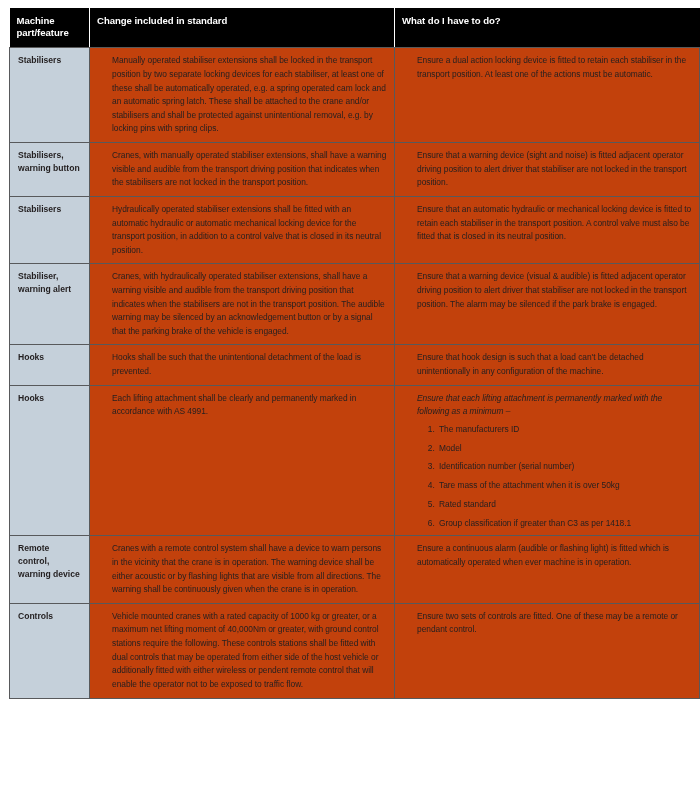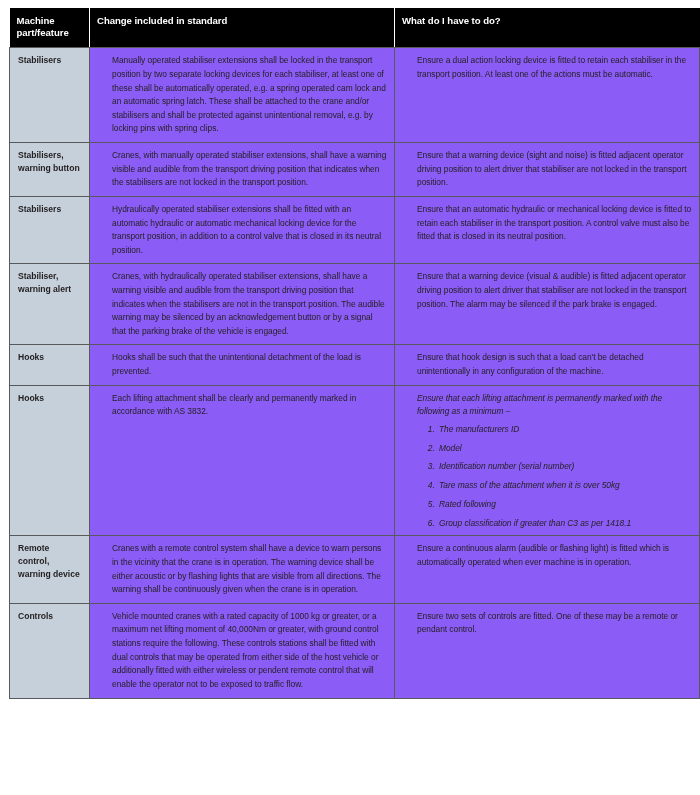--- a/index.html
+++ b/index.html
@@ -67,38 +67,37 @@
   tbody td.cell-feature {
     background: #c5d0da;
     font-weight: bold;
     font-size: 8.6px;
     line-height: 1.5;
     padding-left: 8px;
     border-left: 1px solid #58595b;
   }
 
   tbody td.cell-body {
-    background: #8b5cf6;
+    background: #c2410c;
   }
 
   tbody td p {
     margin: 0;
     font-style: italic;
   }
 
   ol.marked-list {
     margin: 5px 0 0 0;
     padding: 0 0 0 20px;
     list-style-position: outside;
   }
   ol.marked-list li {
     margin: 0 0 7px 0;
     padding-left: 2px;
     line-height: 1.4;
-    font-style: italic;
   }
   ol.marked-list li:last-child { margin-bottom: 0; }
 </style>
 </head>
 <body>
 
 <div class="sheet">
   <table class="compliance-table">
     <colgroup>
       <col class="col-feature">
@@ -133,29 +132,29 @@
         <td class="cell-body">Cranes, with hydraulically operated stabiliser extensions, shall have a warning visible and audible from the transport driving position that indicates when the stabilisers are not in the transport position. The audible warning may be silenced by an acknowledgement button or by a signal that the parking brake of the vehicle is engaged.</td>
         <td class="cell-body">Ensure that a warning device (visual &amp; audible) is fitted adjacent operator driving position to alert driver that stabiliser are not locked in the transport position. The alarm may be silenced if the park brake is engaged.</td>
       </tr>
       <tr>
         <td class="cell-feature">Hooks</td>
         <td class="cell-body">Hooks shall be such that the unintentional detachment of the load is prevented.</td>
         <td class="cell-body">Ensure that hook design is such that a load can't be detached unintentionally in any configuration of the machine.</td>
       </tr>
       <tr>
         <td class="cell-feature">Hooks</td>
-        <td class="cell-body">Each lifting attachment shall be clearly and permanently marked in accordance with AS 3832.</td>
+        <td class="cell-body">Each lifting attachment shall be clearly and permanently marked in accordance with AS 4991.</td>
         <td class="cell-body">
           <p>Ensure that each lifting attachment is permanently marked with the following as a minimum –</p>
           <ol class="marked-list">
             <li>The manufacturers ID</li>
             <li>Model</li>
             <li>Identification number (serial number)</li>
             <li>Tare mass of the attachment when it is over 50kg</li>
-            <li>Rated following</li>
+            <li>Rated standard</li>
             <li>Group classification if greater than C3 as per 1418.1</li>
           </ol>
         </td>
       </tr>
       <tr>
         <td class="cell-feature">Remote control, warning device</td>
         <td class="cell-body">Cranes with a remote control system shall have a device to warn persons in the vicinity that the crane is in operation. The warning device shall be either acoustic or by flashing lights that are visible from all directions. The warning shall be continuously given when the crane is in operation.</td>
         <td class="cell-body">Ensure a continuous alarm (audible or flashing light) is fitted which is automatically operated when ever machine is in operation.</td>
       </tr>
       <tr>

